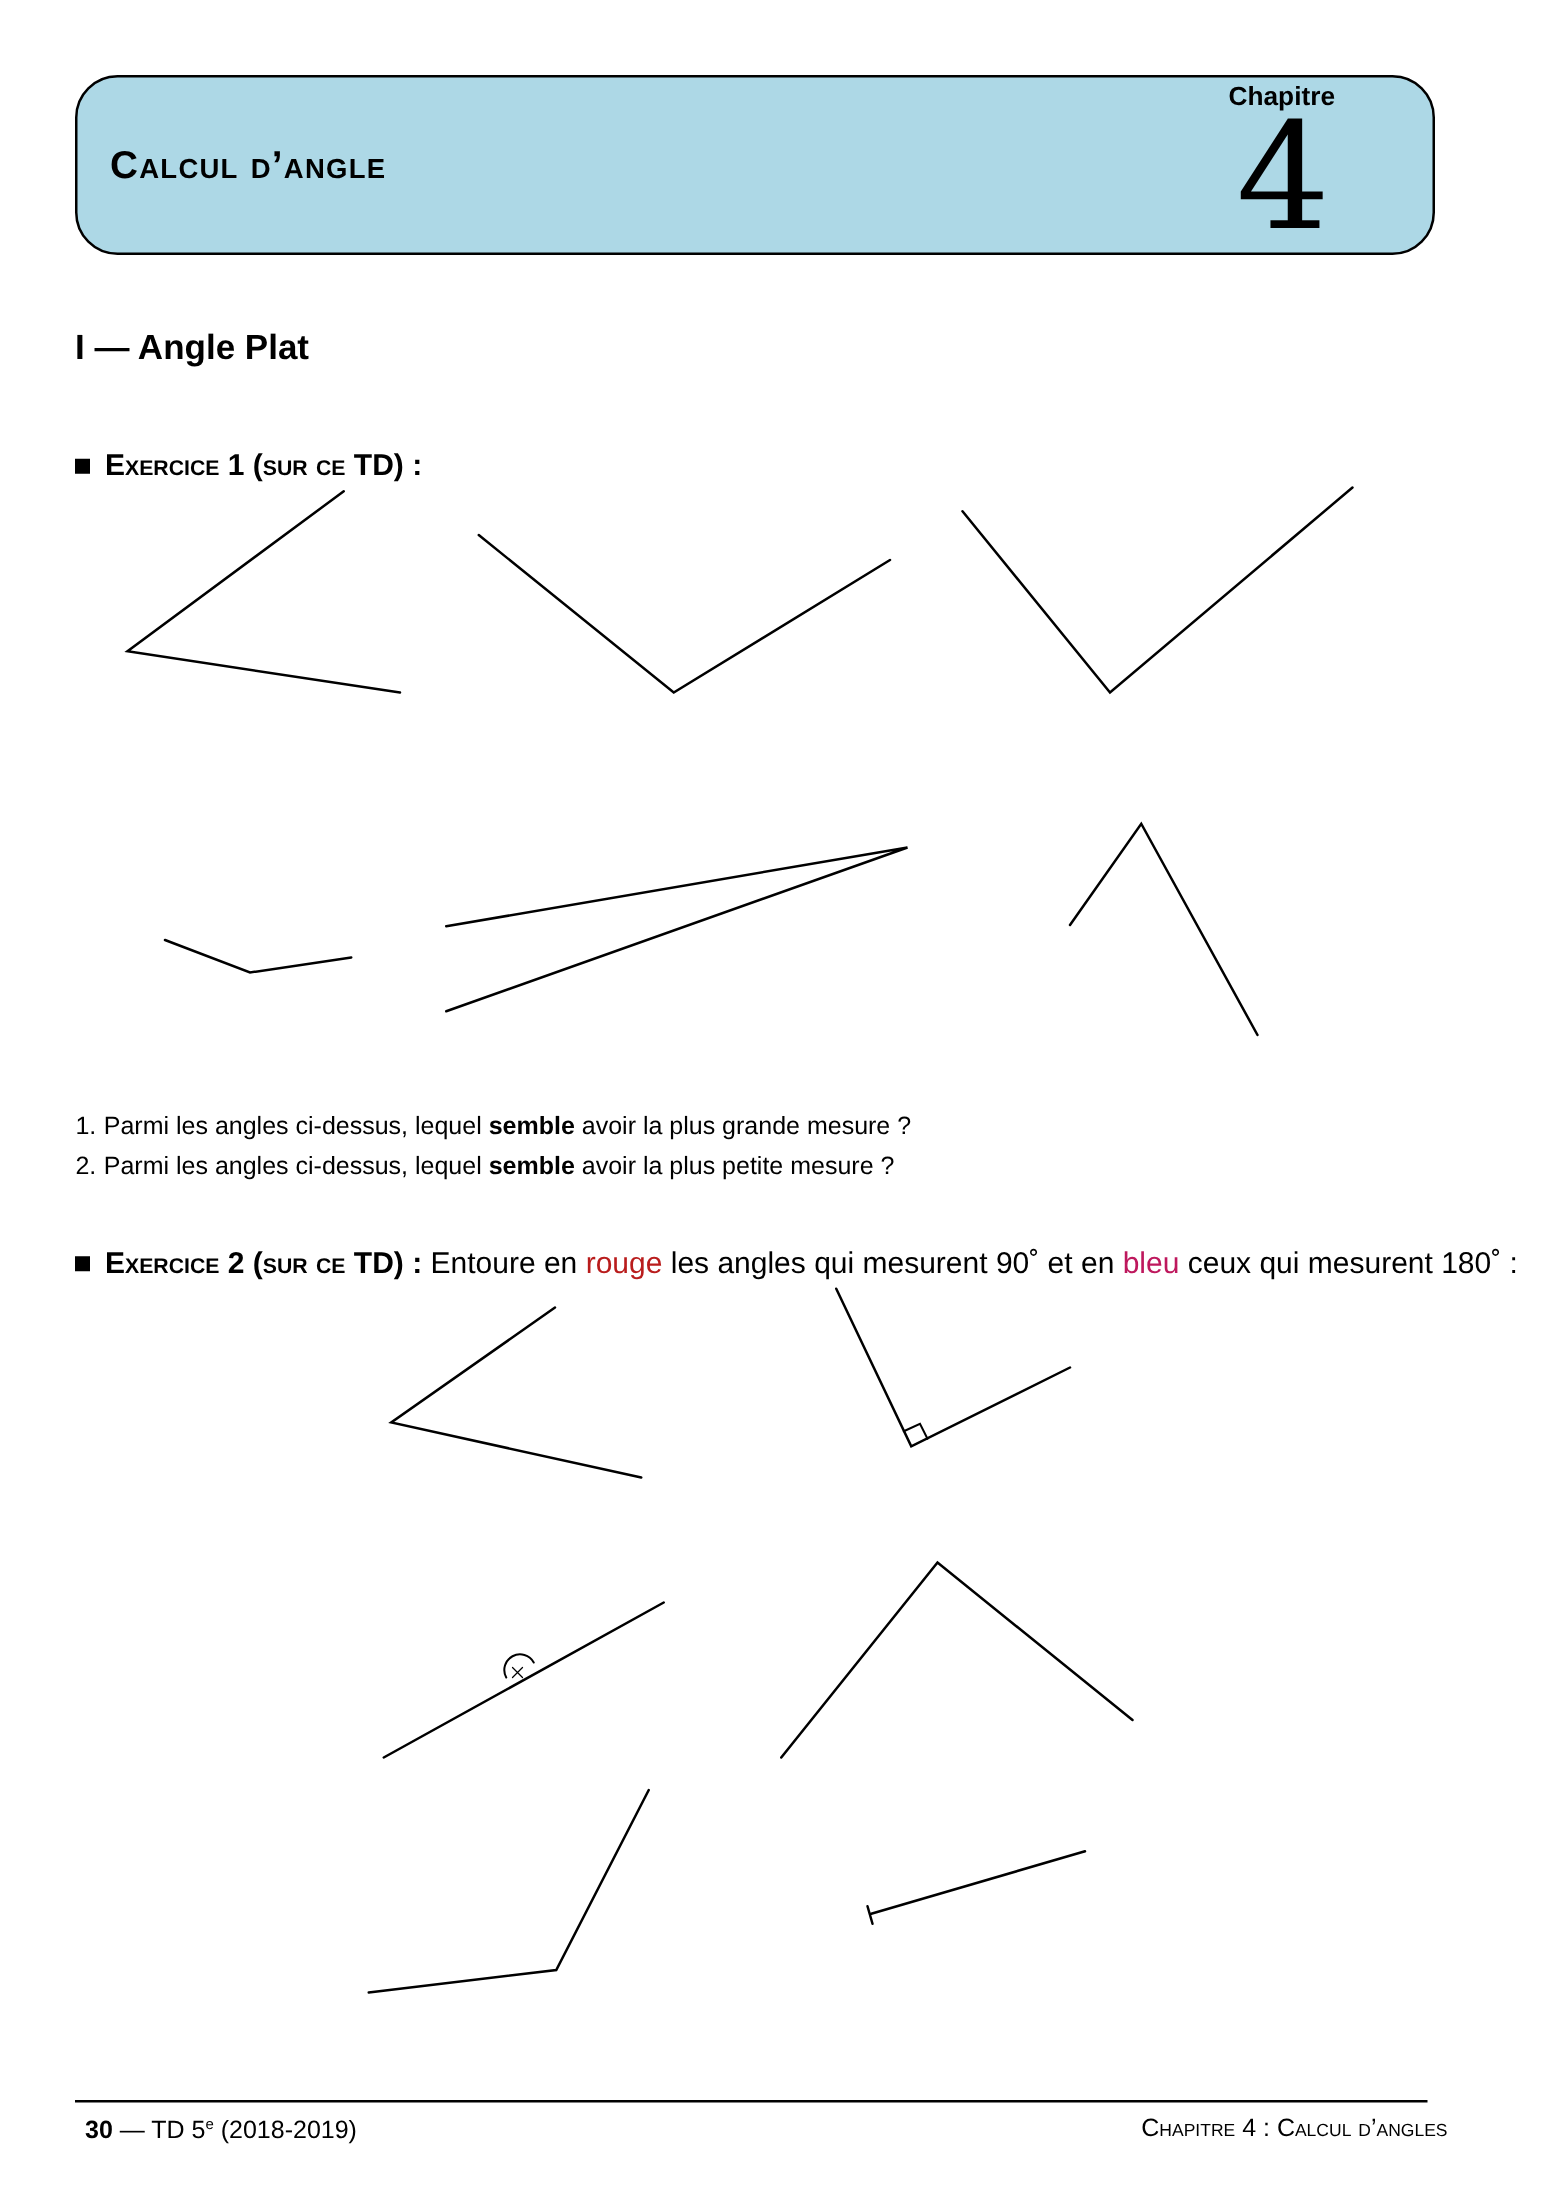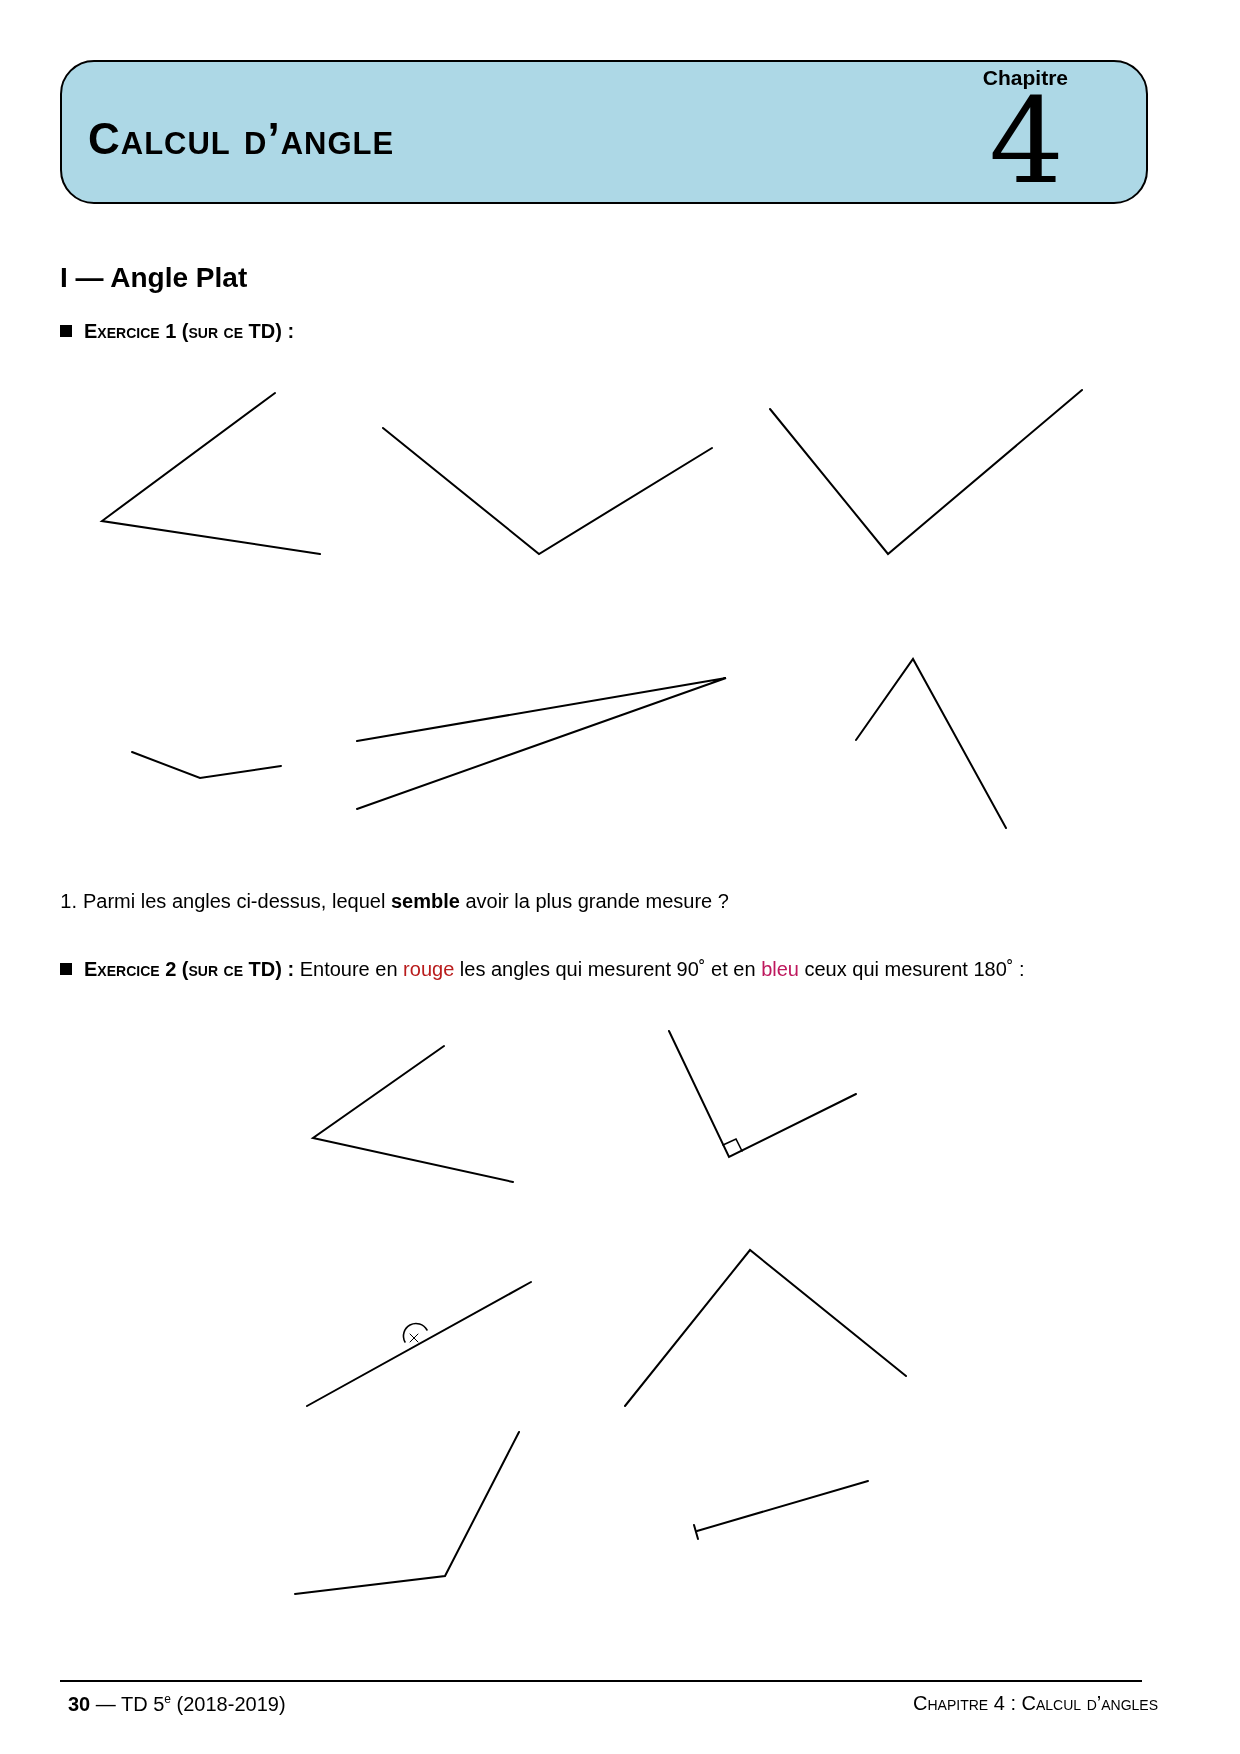--- a/index.html
+++ b/index.html
@@ -1,26 +1,26 @@
 <!DOCTYPE html>
 <html><head>
 <meta charset="utf-8">
 <style>
   html, body { margin: 0; padding: 0; background: #ffffff; }
   body { width: 1240px; height: 1754px; position: relative; overflow: hidden;
          font-family: "Liberation Sans", "DejaVu Sans", sans-serif; color: #000; }
   .chapter-box { position: absolute; left: 60px; top: 60px; width: 1088px; height: 144px;
                  background: #add8e6; border: 2px solid #000; border-radius: 34px; box-sizing: border-box; }
-  .chapter-title { position: absolute; left: 26px; top: 52px; font-size: 44px; font-weight: bold;
+  .chapter-title { position: absolute; left: 26px; top: 52px; font-size: 31px; font-weight: bold;
                    font-variant: small-caps; letter-spacing: 1px; }
   .chapter-label { position: absolute; right: 78px; top: 4px; font-size: 21px; font-weight: bold; }
   .chapter-num { position: absolute; right: 82px; top: 20px; font-size: 118px;
                  font-family: "DejaVu Serif", serif; line-height: 1; }
   .section-title { position: absolute; left: 60px; top: 262px; font-size: 28px; font-weight: bold; color: #000000; }
-  .ex-heading { position: absolute; left: 60px; font-size: 20px; white-space: nowrap; }
+  .ex-heading { position: absolute; left: 60px; font-size: 24px; white-space: nowrap; margin-top: 39px; }
   .sq { display: inline-block; width: 12px; height: 12px; background: #000; margin-right: 12px; vertical-align: 1px; }
   .ex-label { font-weight: bold; font-variant: small-caps; }
   .red { color: #b91c1c; }
   .blue { color: #be185d; }
   .questions { position: absolute; left: 49px; top: 885px; font-size: 20px; line-height: 32px; margin: 0; padding: 0; list-style: none; }
   .questions li span.num { display: inline-block; width: 28px; text-align: right; margin-right: 6px; }
   svg.figs { position: absolute; left: 0; top: 0; }
   .footer-rule { position: absolute; left: 60px; top: 1680px; width: 1082px; height: 2px; background: #000; }
   .footer-left { position: absolute; left: 68px; top: 1692px; font-size: 20px; }
   .footer-right { position: absolute; right: 82px; top: 1692px; font-size: 20px; font-variant: small-caps; }
@@ -60,20 +60,21 @@
     <path stroke-width="1" d="M 410,1334 L 418,1342 M 418,1334 L 410,1342"></path>
     <polyline points="625,1406 750,1250 906,1376"></polyline>
     <polyline points="295,1594 445,1576 519,1432"></polyline>
     <line x1="697" y1="1531" x2="868" y2="1481"></line>
     <line x1="694" y1="1525" x2="698" y2="1539"></line>
   </g>
 </svg>
 
 <ol class="questions">
   <li><span class="num">1.</span><span>Parmi les angles ci-dessus, lequel </span><b>semble</b><span> avoir la plus grande mesure ?</span></li>
+  <li><span class="num">2.</span><span>Parmi les angles ci-dessus, lequel </span><b>semble</b><span> avoir la plus petite mesure ?</span></li>
 </ol>
 
 <div class="ex-heading" style="top:958px;">
   <span class="sq"></span><span class="ex-label">Exercice 2 (sur ce TD) :</span><span> Entoure en </span><span class="red">rouge</span><span> les angles qui mesurent 90˚ et en </span><span class="blue">bleu</span><span> ceux qui mesurent 180˚ :</span>
 </div>
 
 <div class="footer-rule"></div>
 <div class="footer-left">
   <b>30</b><span> — TD 5</span><sup>e</sup><span> (2018-2019)</span>
 </div>

